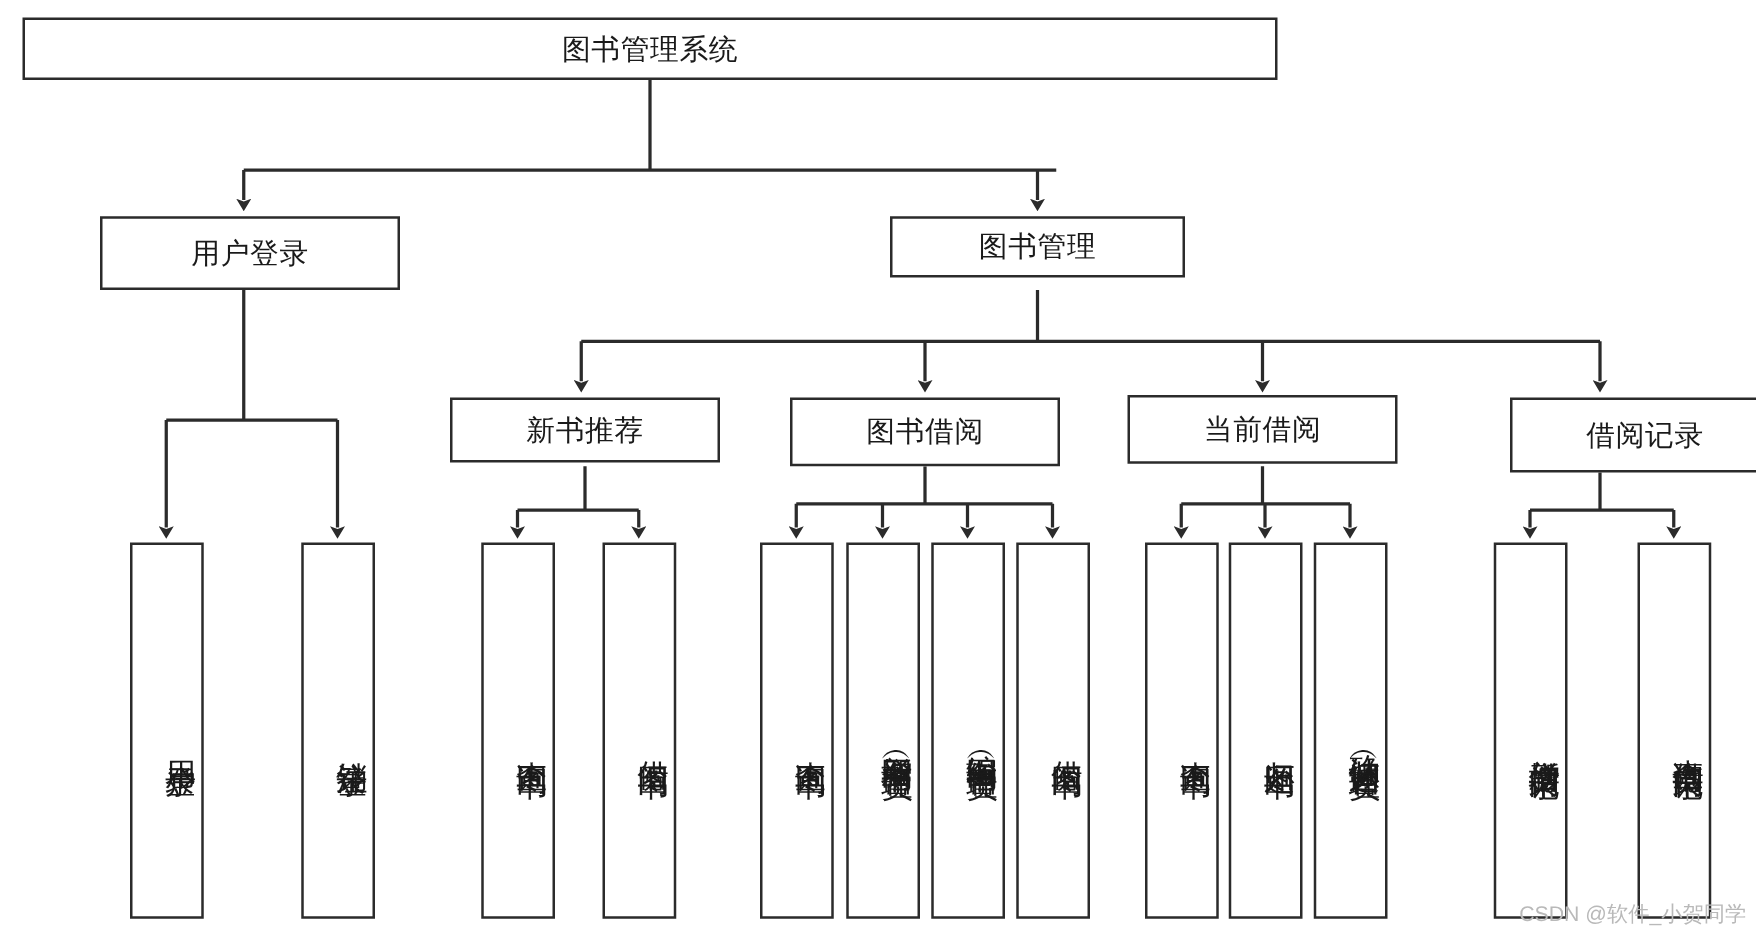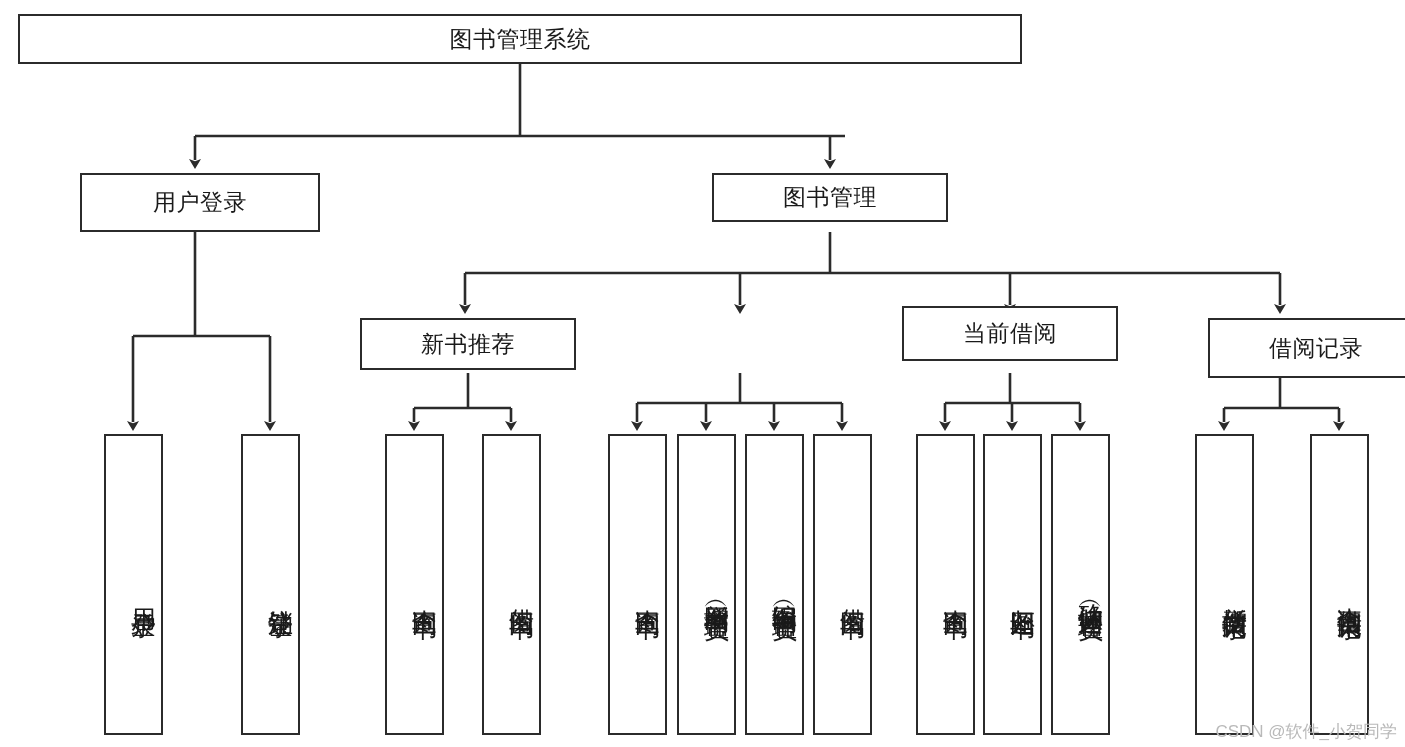--- a/index.html
+++ b/index.html
@@ -118,21 +118,22 @@
       <path d="M1339,408 L1339,422" marker-end="url(#arrow)"></path>
     </g>
   </svg>
 
   <div class="node horiz" style="left:18px; top:14px; width:1004px; height:50px;">图书管理系统</div>
 
   <div class="node horiz" style="left:80px; top:173px; width:240px; height:59px;">用户登录</div>
   <div class="node horiz" style="left:712px; top:173px; width:236px; height:49px;">图书管理</div>
 
   <div class="node horiz" style="left:360px; top:318px; width:216px; height:52px;">新书推荐</div>
-  <div class="node horiz" style="left:902px; top:306px; width:216px; height:55px;">当前借阅</div>
+  <div class="node horiz" style="left:632px; top:318px; width:216px; height:55px;">图书借阅</div>
+  <div class="node horiz" style="left:902px; top:316px; width:216px; height:55px;">当前借阅</div>
   <div class="node horiz" style="left:1208px; top:318px; width:216px; height:60px;">借阅记录</div>
 
   <div class="node vert" style="left:104px; top:434px; width:59px; height:301px;">
     <span>用户登录</span>
   </div>
   <div class="node vert" style="left:241px; top:434px; width:59px; height:301px;">
     <span>注销登录</span>
   </div>
 
   <div class="node vert" style="left:385px; top:434px; width:59px; height:301px;">

